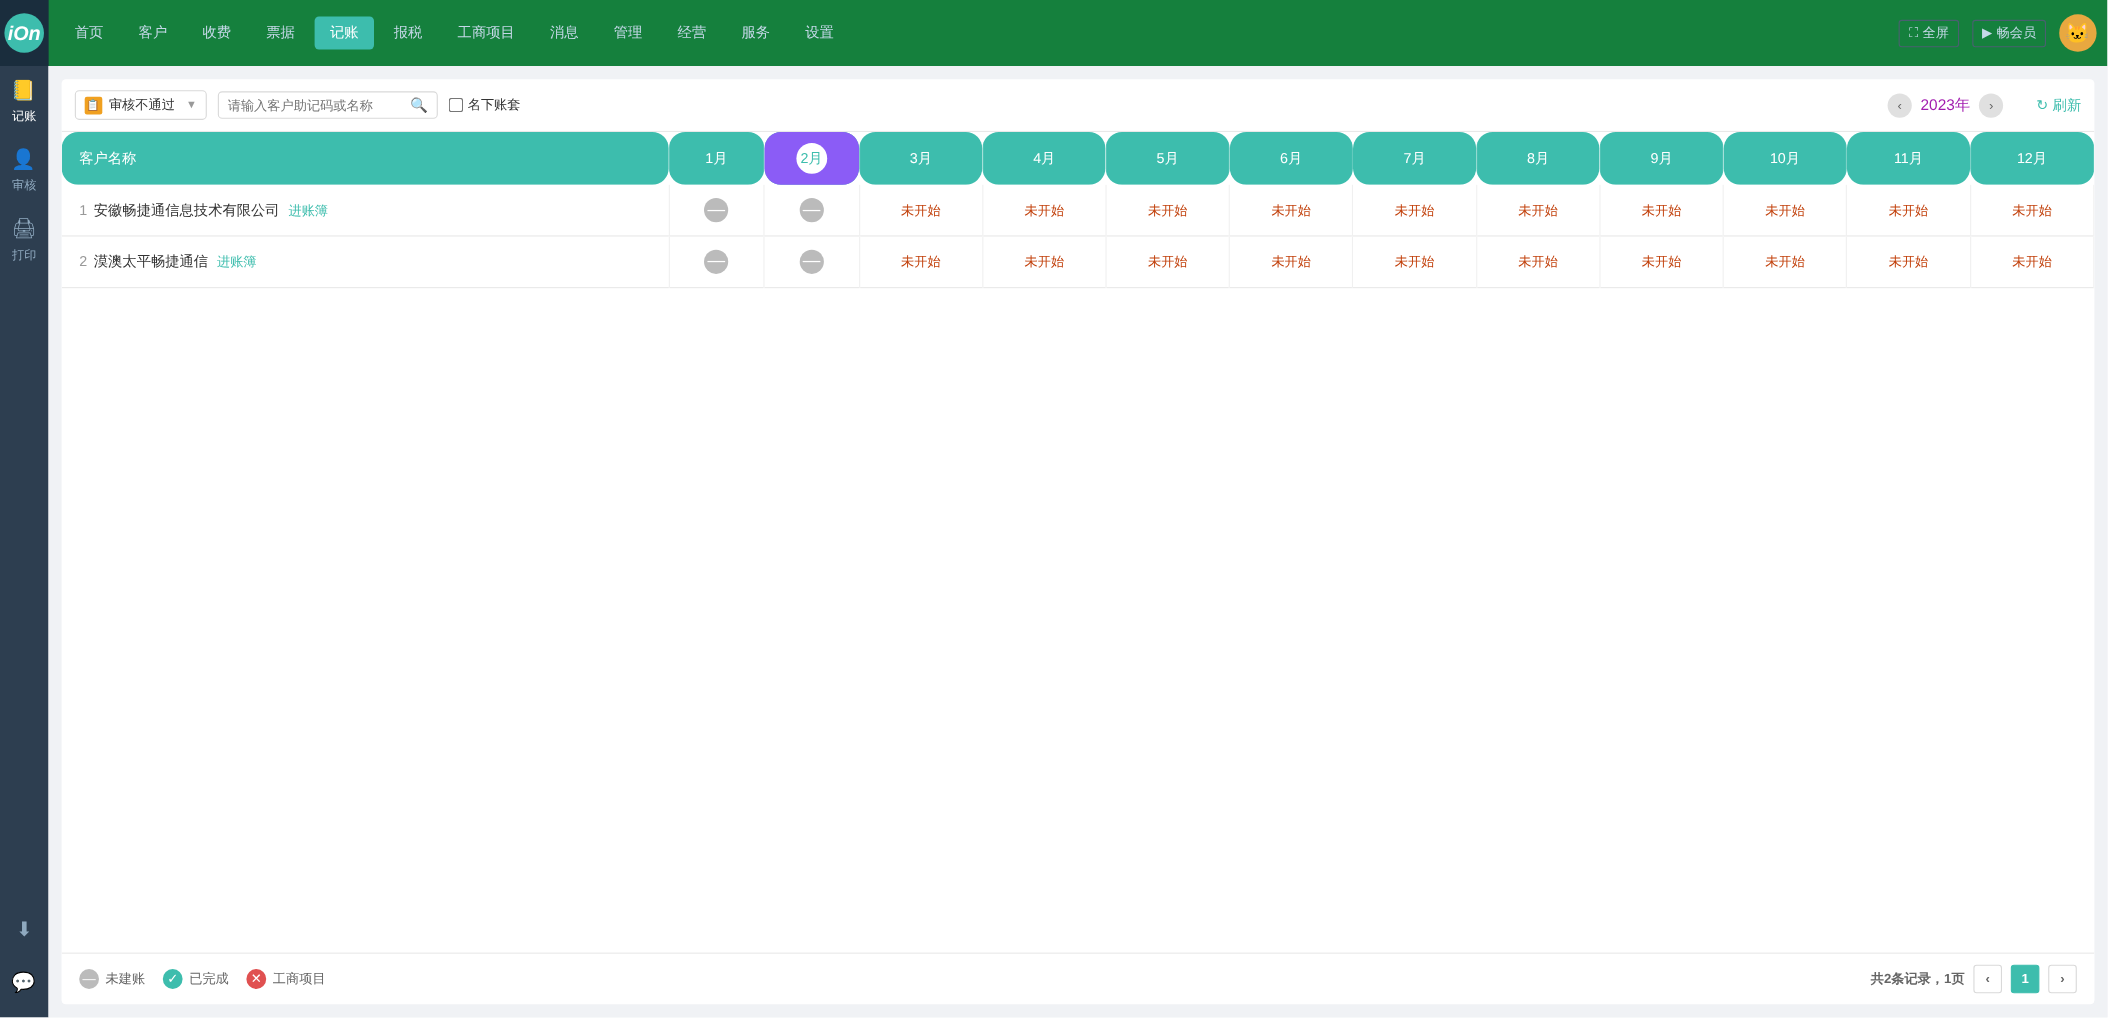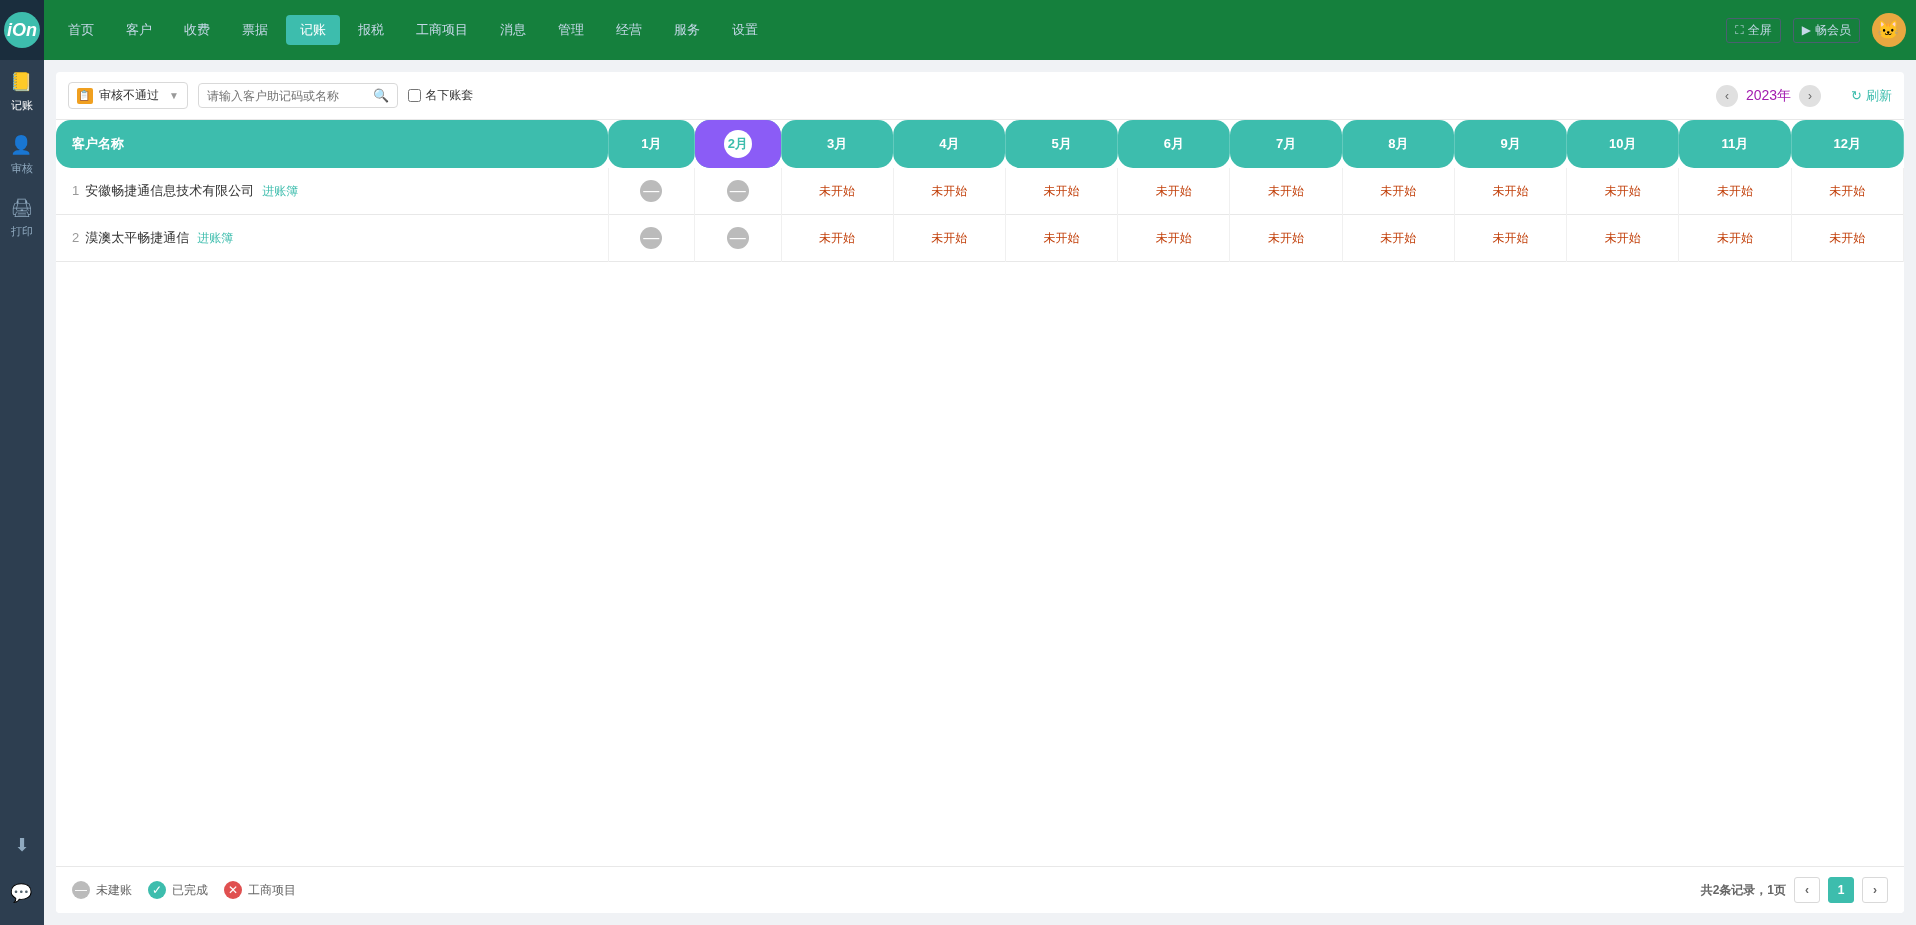--- a/index.html
+++ b/index.html
@@ -246,21 +246,21 @@
     table {
       width: 100%;
       border-collapse: collapse;
       min-width: 900px;
     }
     thead tr {
       background: #3dbdad;
     }
     thead th {
       color: #fff;
-      font-weight: 700;
+      font-weight: 400;
       font-size: 13px;
       padding: 10px 8px;
       text-align: center;
       border-right: 1px solid rgba(255,255,255,0.2);
       border-radius: 15px;
     }
     thead th:first-child {
       text-align: left;
       padding-left: 16px;
       border-right: 1px solid rgba(255,255,255,0.2);

